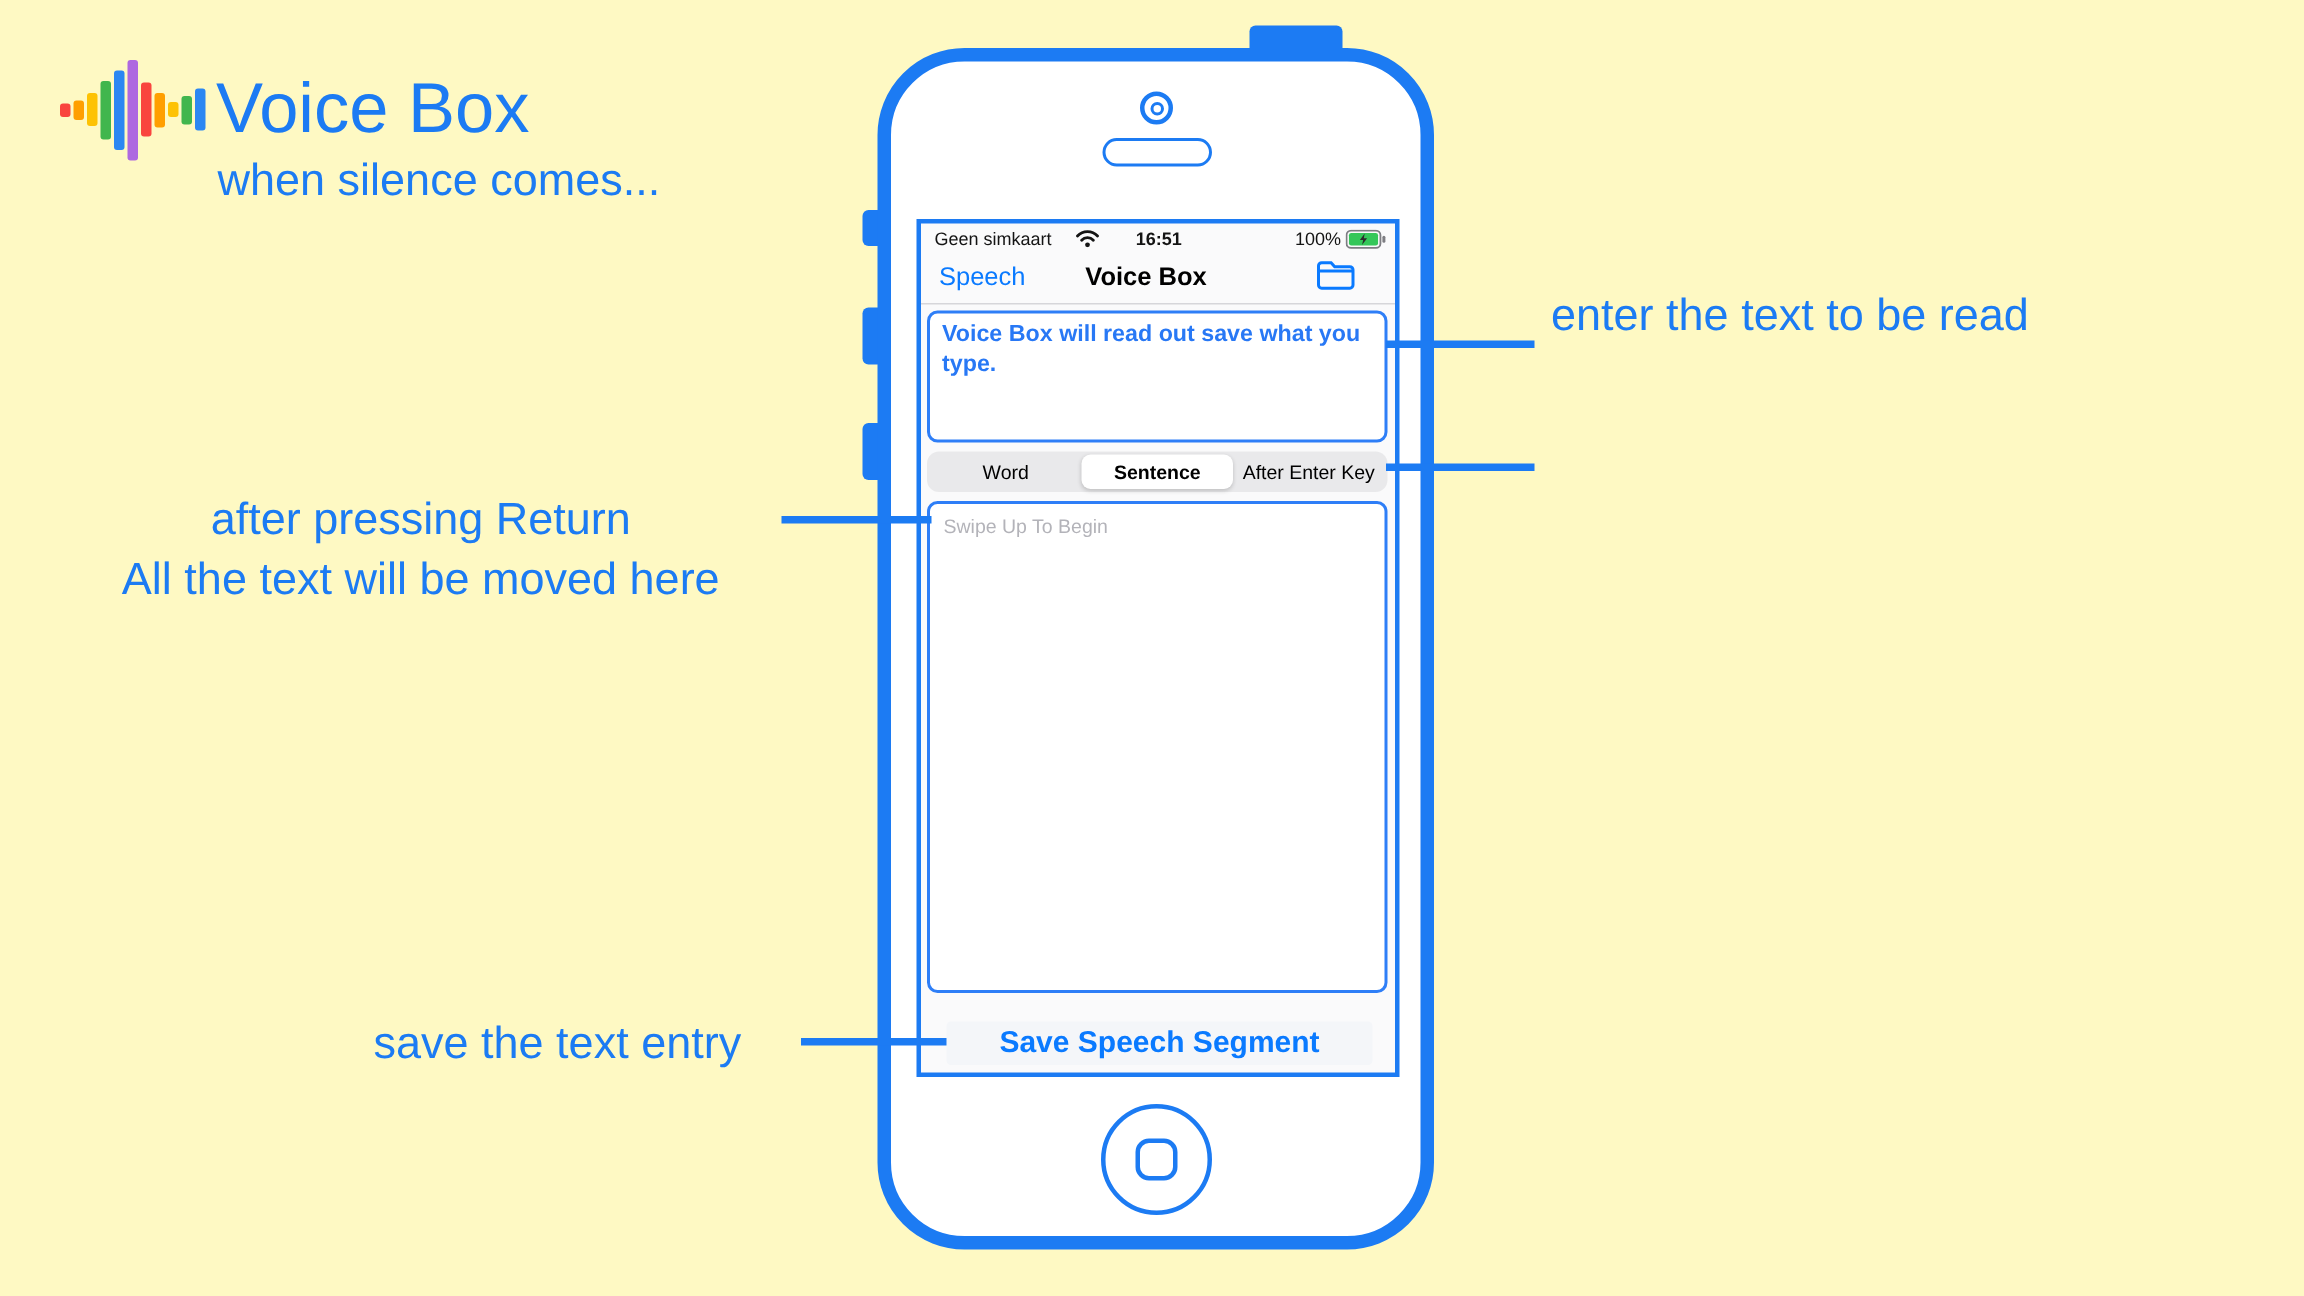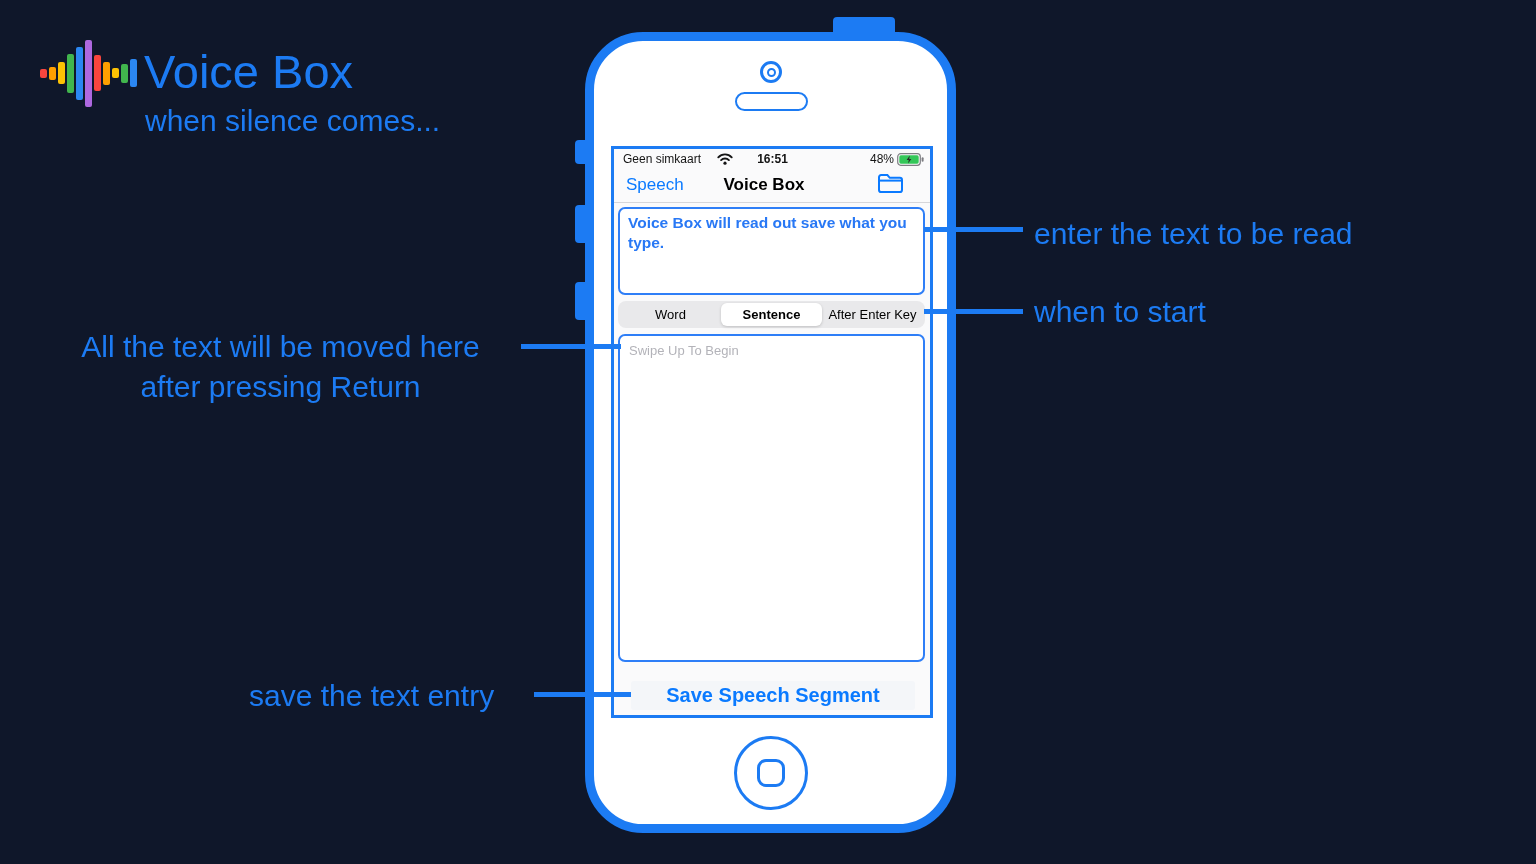--- a/index.html
+++ b/index.html
@@ -1,17 +1,17 @@
 <!DOCTYPE html>
 <html><head>
 <meta charset="utf-8">
 <style>
   * { margin:0; padding:0; box-sizing:border-box; }
   html,body { width:1536px; height:864px; background:#ffffff; font-family:"Liberation Sans", sans-serif; }
-  .stage { position:relative; width:1536px; height:864px; background:#0f172a; overflow:hidden; }
+  .stage { position:relative; width:1536px; height:864px; background:#fef9c3; overflow:hidden; }
 
   
   .logo { position:absolute; left:40px; top:36px; height:74px; display:flex; align-items:center; gap:2px; }
   .wbar { width:7px; border-radius:2px; }
   .brand-title { position:absolute; left:144px; top:44px; font-size:47px; color:#1c7bf3; }
   .brand-tagline { position:absolute; left:145px; top:104px; font-size:30px; color:#1c7bf3; }
 
   
   .side-btn { position:absolute; background:#1c7bf3; border-radius:4px; z-index:1; }
   .btn-power { left:833px; top:17px; width:62px; height:22px; }
@@ -53,21 +53,21 @@
   .big-textarea { position:absolute; left:4px; top:185px; width:307px; height:328px; background:#fff;
                   border:2px solid #2e7ef7; border-radius:7px; padding:7px 9px;
                   font-size:13px; color:#b3b3b9; }
   .save-btn { position:absolute; left:17px; top:532px; width:284px; height:29px;
               background:#f4f6f9; border-radius:3px; display:flex; align-items:center; justify-content:center;
               font-size:20px; font-weight:700; color:#0a7aff; }
 
   
   .ann { position:absolute; color:#1c7bf3; font-size:30px; z-index:4; }
   .ann-left-block { left:48px; top:327px; width:465px; text-align:center; line-height:40px; }
-  .ann-right-1 { left:1034px; top:217px; }
+  .ann-right-1 { left:1034px; top:194px; }
   .ann-right-2 { left:1034px; top:295px; }
   .ann-left-2  { left:249px; top:679px; }
   .conn { position:absolute; height:5px; background:#1c7bf3; z-index:4; }
   .line-r1 { left:924px; top:227px; width:99px; }
   .line-r2 { left:924px; top:309px; width:99px; }
   .line-l1 { left:521px; top:344px; width:100px; }
   .line-l2 { left:534px; top:692px; width:97px; }
 </style>
 </head>
 <body>
@@ -109,21 +109,21 @@
       <span class="sb-left">
         <span>Geen simkaart</span>
         <svg width="16" height="12" viewBox="0 0 16 12">
           <path d="M1.3 4.3 A 9.2 9.2 0 0 1 14.7 4.3" fill="none" stroke="#141414" stroke-width="1.9" stroke-linecap="round"></path>
           <path d="M4.1 7.1 A 5.4 5.4 0 0 1 11.9 7.1" fill="none" stroke="#141414" stroke-width="1.9" stroke-linecap="round"></path>
           <circle cx="8" cy="10.2" r="1.6" fill="#141414"></circle>
         </svg>
       </span>
       <span class="sb-time">16:51</span>
       <span class="sb-right">
-        <span>48%</span>
+        <span>100%</span>
         <svg width="27" height="13" viewBox="0 0 27 13">
           <rect x="0.7" y="0.7" width="22.6" height="11.6" rx="3" fill="none" stroke="#7d7d82" stroke-width="1.2"></rect>
           <rect x="2.3" y="2.3" width="19.4" height="8.4" rx="1.6" fill="#34c759"></rect>
           <path d="M12.8 2.6 L9.6 7 h2.2 l-0.8 3.4 3.4 -4.5 h-2.2 Z" fill="#2b2b2b"></path>
           <rect x="24.6" y="4.2" width="2" height="4.6" rx="1" fill="#7d7d82"></rect>
         </svg>
       </span>
     </div>
 
     <div class="nav-bar">
@@ -146,25 +146,24 @@
     </div>
 
     <div class="big-textarea">Swipe Up To Begin</div>
 
     <div class="save-btn">Save Speech Segment</div>
   </div>
 
   <div class="ann ann-right-1">enter the text to be read</div>
   <div class="conn line-r1"></div>
 
-  <div class="ann ann-right-2">when to start</div>
   <div class="conn line-r2"></div>
 
   <div class="ann ann-left-block">
+    <span style="display:block">after pressing Return</span>
     <span style="display:block">All the text will be moved here</span>
-    <span style="display:block">after pressing Return</span>
   </div>
   <div class="conn line-l1"></div>
 
   <div class="ann ann-left-2">save the text entry</div>
   <div class="conn line-l2"></div>
 
 </div>
 
 </body></html>

